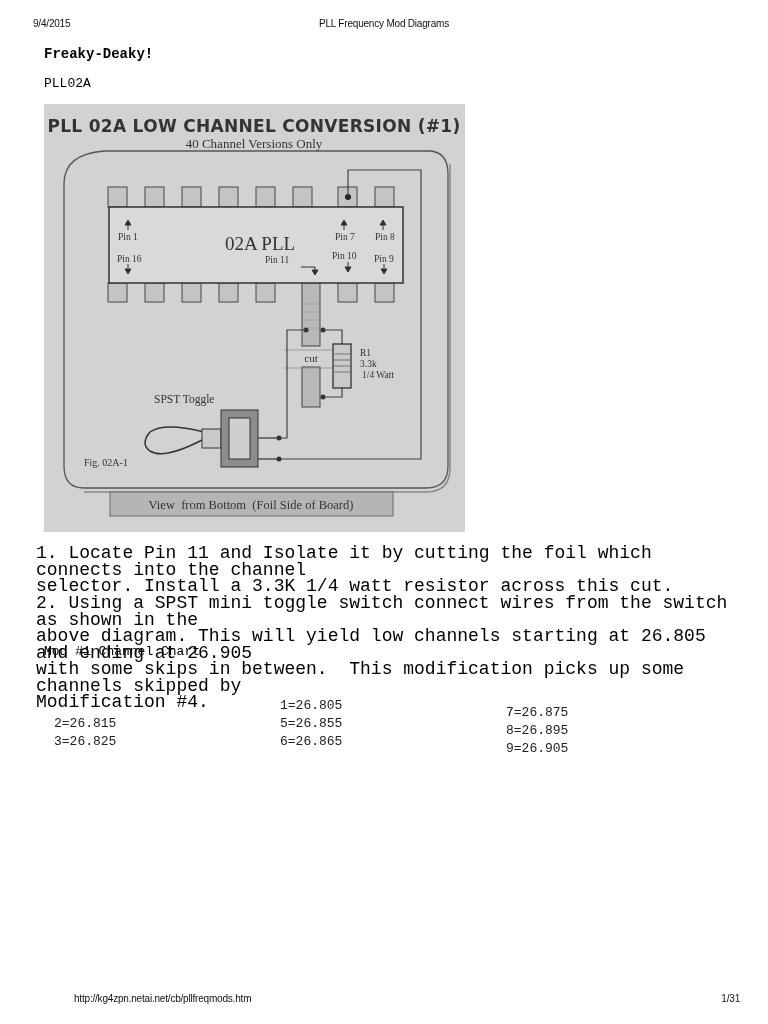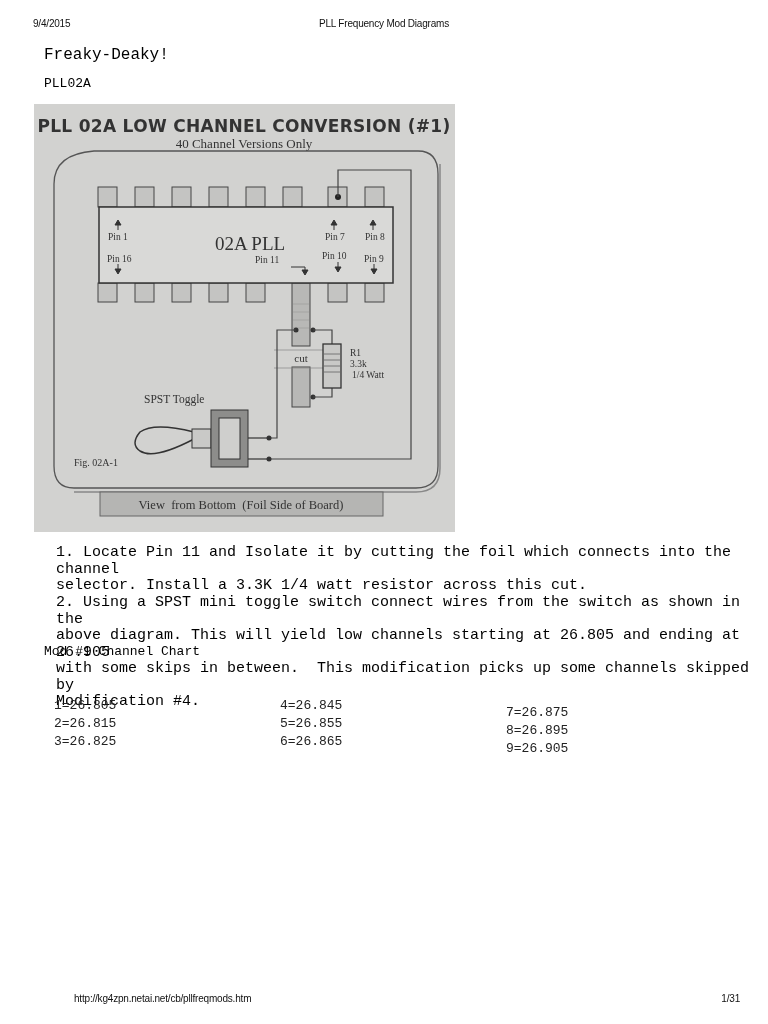--- a/index.html
+++ b/index.html
@@ -6,24 +6,24 @@
   body {
     width: 768px; height: 1024px; position: relative;
     background: #ffffff; color: #000;
     font-family: "Liberation Sans", sans-serif;
     overflow: hidden;
   }
   .hdr { position: absolute; top: 18px; font-size: 10px; color: #111; letter-spacing: -0.2px; }
   .hdr-date { left: 33px; }
   .hdr-title { left: 0; width: 768px; text-align: center; }
   .mono { font-family: "Liberation Mono", "DejaVu Sans Mono", monospace; }
-  .intro { position: absolute; left: 44px; top: 46px; font-size: 16px; }
+  .intro { position: absolute; left: 44px; top: 46px; font-size: 14px; font-weight: bold; }
   .section { position: absolute; left: 44px; top: 76px; font-size: 13px; font-weight: normal; }
-  .figure { position: absolute; left: 34px; top: 104px; width: 421px; height: 428px; }
-  .para { position: absolute; left: 56px; width: 700px; font-size: 15px; line-height: 16.5px; white-space: pre-wrap; }
+  .figure { position: absolute; left: 44px; top: 104px; width: 421px; height: 428px; }
+  .para { position: absolute; left: 36px; width: 700px; font-size: 18px; line-height: 16.5px; white-space: pre-wrap; }
   .p1 { top: 545px; }
   .p2 { top: 595px; }
   .chart-title { position: absolute; left: 44px; top: 644px; font-size: 13px; }
   .chart { position: absolute; left: 46px; top: 697px; width: 560px; font-size: 13px; color: #222; }
   .chart-row { display: flex; height: 18px; line-height: 18px; justify-content: flex-end; }
   .chart-cell { flex: none; }
   .c0 { width: 226px; } .c1 { width: 226px; } .c2 { width: 100px; margin-top: 7px; }
   .ftr { position: absolute; top: 993px; font-size: 10px; color: #111; letter-spacing: -0.2px; padding-left: 41px; }
   .ftr-url { left: 33px; }
   .ftr-page { right: 28px; }
@@ -153,21 +153,20 @@
 selector. Install a 3.3K 1/4 watt resistor across this cut.</div>
 <div class="para p2 mono">2. Using a SPST mini toggle switch connect wires from the switch as shown in the
 above diagram. This will yield low channels starting at 26.805 and ending at 26.905
 with some skips in between.  This modification picks up some channels skipped by
 Modification #4.</div>
 
 <div class="chart-title mono">Mod #1 Channel Chart</div>
 <div class="chart mono">
   <div class="chart-row">
     <span class="chart-cell c0">1=26.805</span>
-    <span class="chart-cell c1">4=26.845</span>
     <span class="chart-cell c2">7=26.875</span>
   </div>
   <div class="chart-row">
     <span class="chart-cell c0">2=26.815</span>
     <span class="chart-cell c1">5=26.855</span>
     <span class="chart-cell c2">8=26.895</span>
   </div>
   <div class="chart-row">
     <span class="chart-cell c0">3=26.825</span>
     <span class="chart-cell c1">6=26.865</span>

